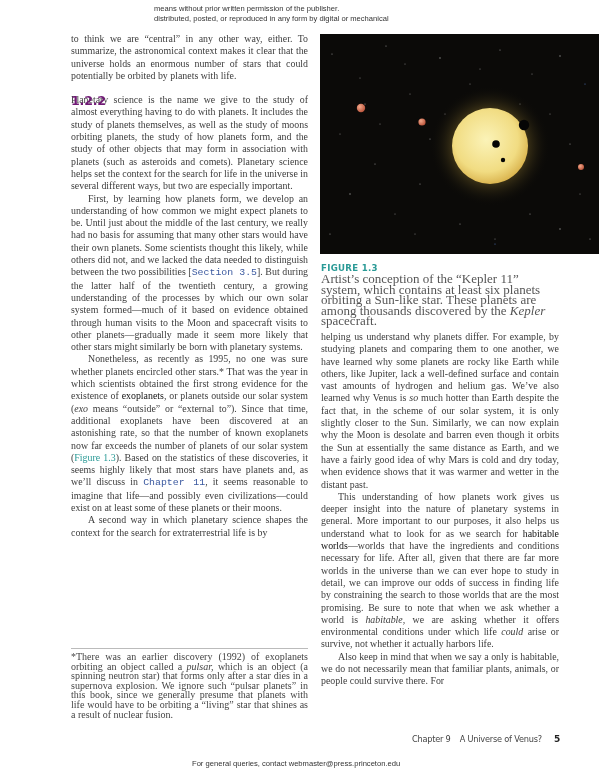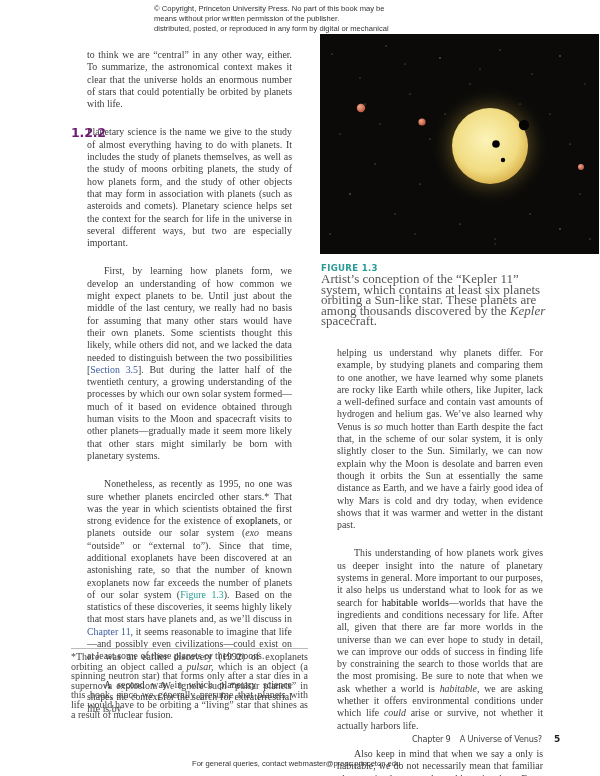--- a/index.html
+++ b/index.html
@@ -10,32 +10,32 @@
   }
   .copyright {
     position: absolute; left: 154px; top: 4px; width: 270px;
     font-family: "Liberation Sans", "DejaVu Sans", sans-serif;
     font-size: 7.6px; line-height: 10px; color: #333;
   }
   .col {
     position: absolute; text-align: justify; font-size: 9.9px; line-height: 12.3px;
     color: #3c3c3c;
   }
-  .col p { margin: 16px; }
+  .col p { margin: 0; }
   .col p.indent { text-indent: 17px; }
   .col-left { left: 71px; top: 33px; width: 237px; }
   .col-right { left: 321px; top: 331px; width: 238px; }
   .heading {
     font-family: "DejaVu Sans", "Liberation Sans", sans-serif;
     color: #701a75; font-weight: bold; font-size: 12.6px; line-height: 14.8px;
     margin: 12px 0 6px 0; position: relative; padding-left: 33px; text-align: center;
     letter-spacing: -0.2px;
   }
   .heading .num { position: absolute; left: 0; top: 0; }
-  .link { color: #3c5aa0; }
+  .link { color: #3c5aa0; font-family: Liberation Mono, monospace; }
   .fig-link { color: #2a9a96; }
   b.term { color: #111; font-weight: normal; }
   .footnote-rule {
     position: absolute; left: 71px; top: 648px; width: 237px; height: 1px; background: #bbb;
   }
   .footnote {
     position: absolute; left: 71px; top: 652px; width: 237px;
     font-size: 10px; line-height: 9.6px; text-align: justify; color: #444;
   }
   .figure {
@@ -63,21 +63,20 @@
   .contact {
     position: absolute; top: 759px; left: 192px;
     font-family: "Liberation Sans", "DejaVu Sans", sans-serif;
     font-size: 7.6px; color: #333; text-align: right;
   }
 </style>
 </head>
 <body>
 
 <div class="copyright">
-  <div>© Copyright, Princeton University Press. No part of this book may be</div>
   <div>means without prior written permission of the publisher.</div>
   <div>distributed, posted, or reproduced in any form by digital or mechanical</div>
 </div>
 
 <div class="col col-left">
   <p>to think we are “central” in any other way, either. To summarize, the astronomical context makes it clear that the universe holds an enormous number of stars that could potentially be orbited by planets with life.</p>
   <div class="heading">
     <span class="num">1.2.2</span>
   </div>
   <p>Planetary science is the name we give to the study of almost everything having to do with planets. It includes the study of planets themselves, as well as the study of moons orbiting planets, the study of how planets form, and the study of other objects that may form in association with planets (such as asteroids and comets). Planetary science helps set the context for the search for life in the universe in several different ways, but two are especially important.</p>

